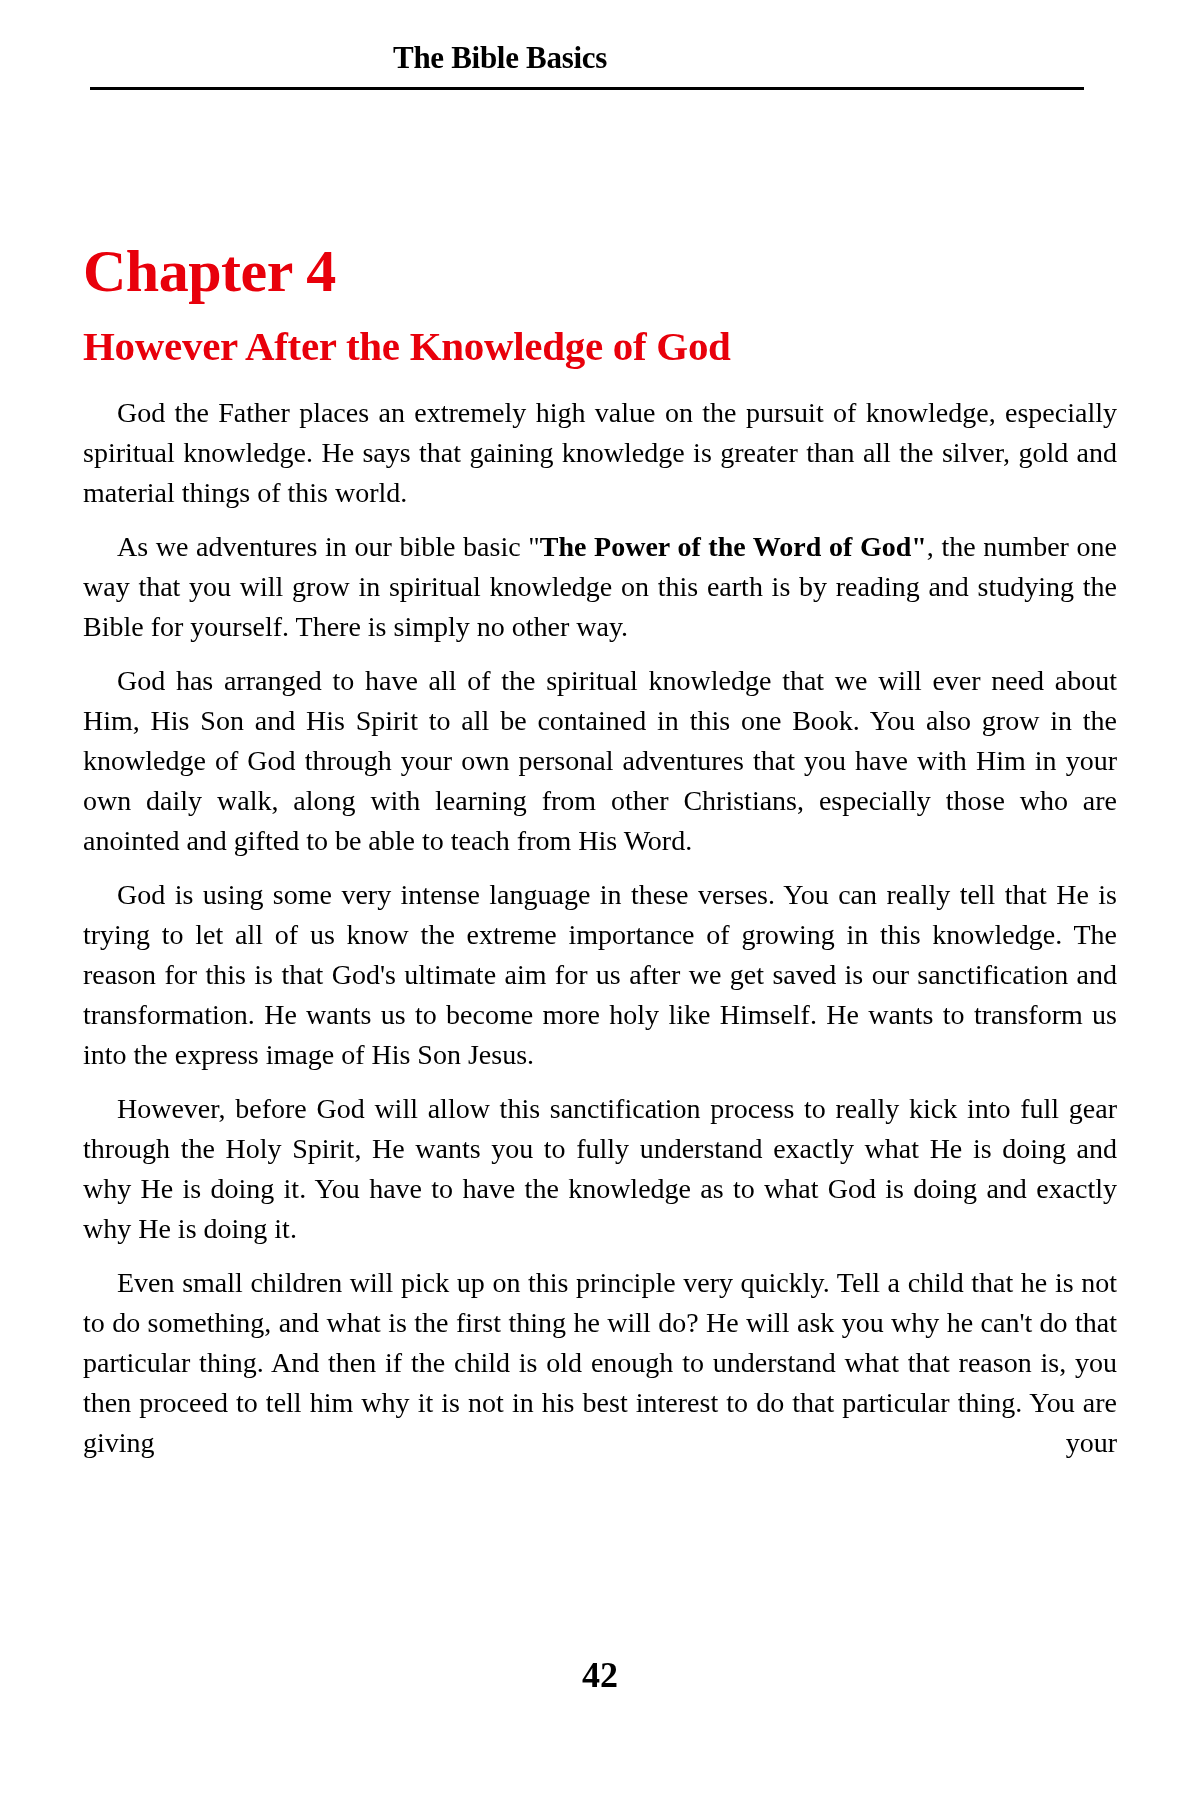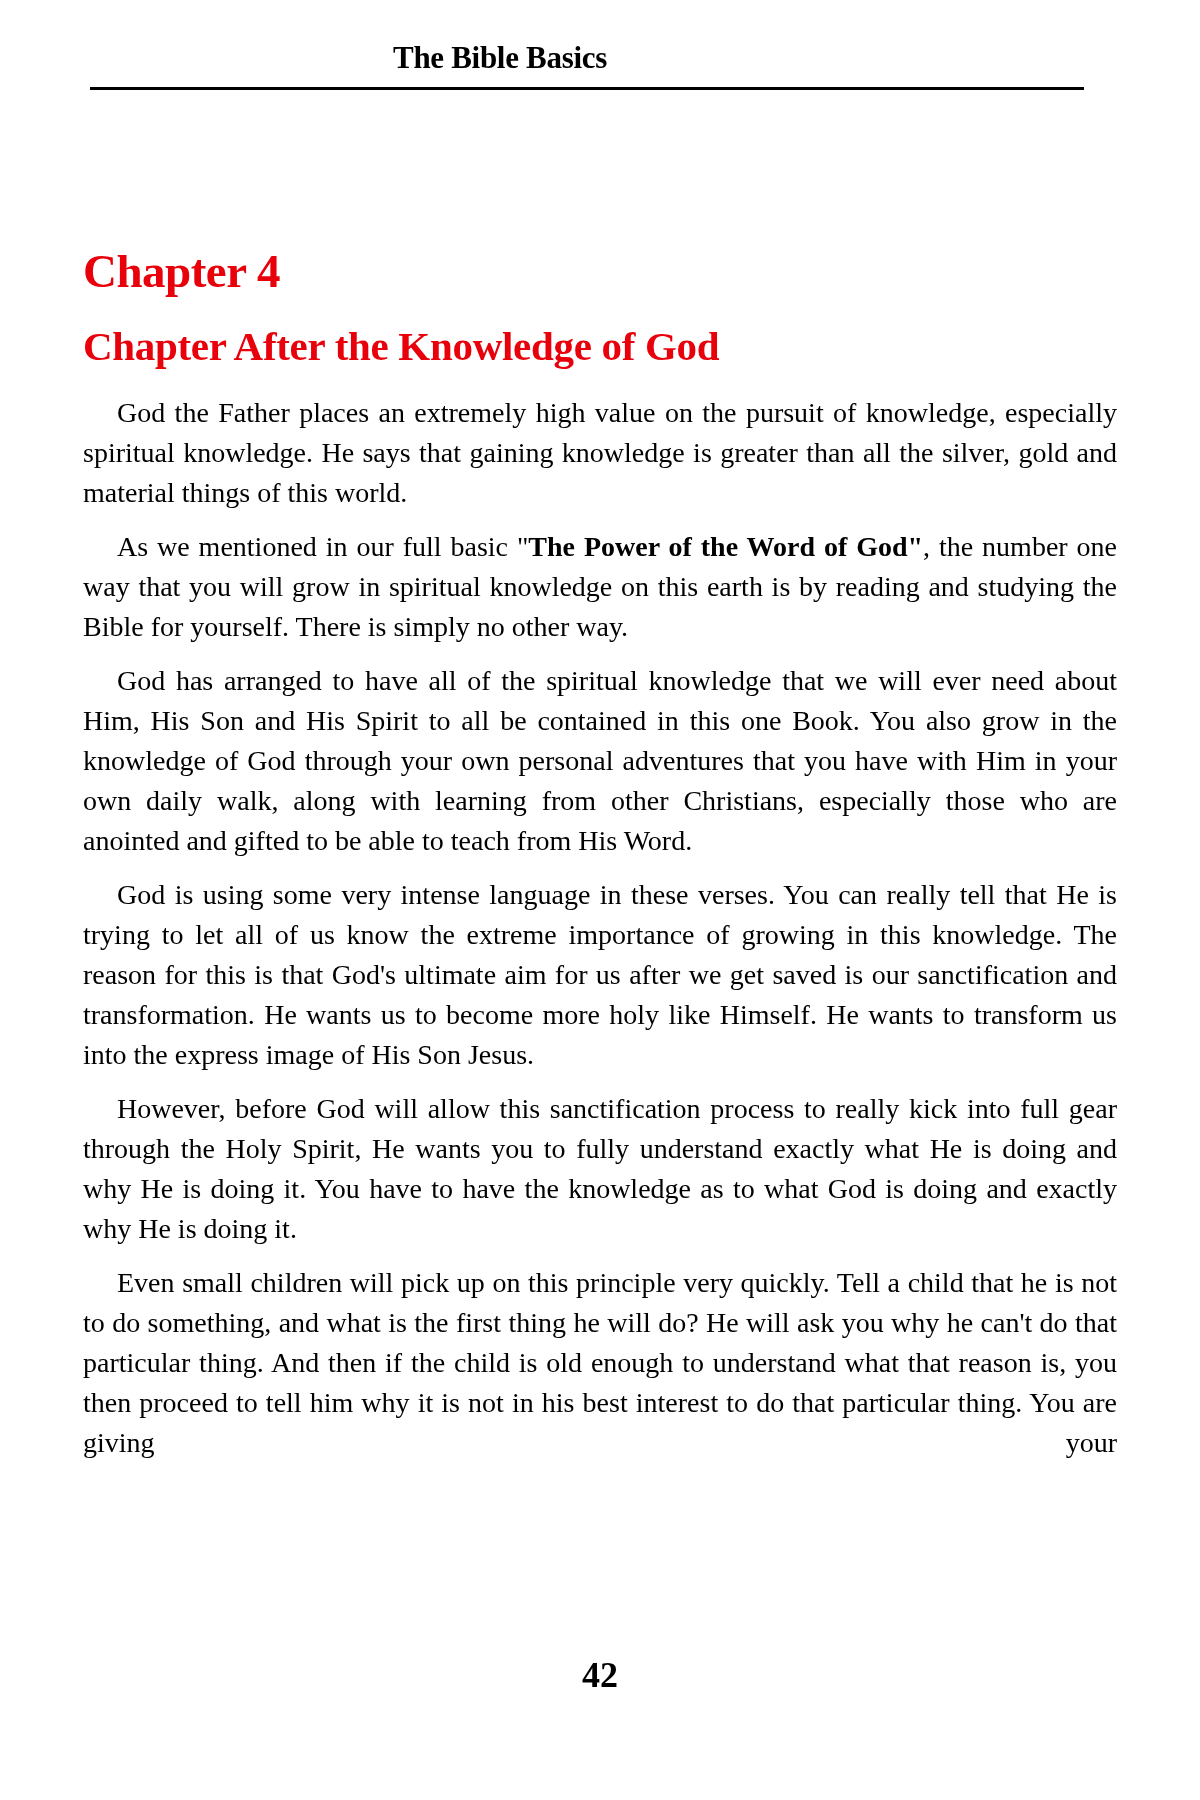--- a/index.html
+++ b/index.html
@@ -1,35 +1,35 @@
 <!DOCTYPE html>
 <html><head>
 <meta charset="utf-8">
 <style>
   html, body { margin:0; padding:0; background:#ffffff; }
   body { width:1200px; height:1800px; position:relative; overflow:hidden; font-family:"Liberation Serif", "DejaVu Serif", serif; color:#000; }
   .running-head { position:absolute; top:40px; left:0; width:1000px; text-align:center; font-weight:bold; font-size:31px; letter-spacing:-0.3px; }
   .rule { position:absolute; top:87px; left:90px; width:994px; height:3px; background:#000; }
-  .chapter { position:absolute; top:248px; left:83px; font-size:47px; font-weight:bold; color:#e8000b; line-height:1; letter-spacing:-0.5px; }
+  .chapter { position:absolute; top:241px; left:83px; font-size:60px; font-weight:bold; color:#e8000b; line-height:1; letter-spacing:-0.5px; }
   .subtitle { position:absolute; top:326px; left:83px; font-size:41px; font-weight:bold; color:#e8000b; line-height:1; letter-spacing:-0.3px; }
   .body { position:absolute; top:393px; left:83px; width:1034px; font-size:28px; line-height:40px; text-align:justify; }
   .body p { margin:0 0 14px 0; text-indent:34px; }
   .page-num { position:absolute; top:1654px; left:0; width:1200px; text-align:center; font-weight:bold; font-size:36px; }
 </style>
 </head>
 <body>
 
 <div class="running-head">The Bible Basics</div>
 <div class="rule"></div>
 
 <h1 class="chapter" style="margin:0">Chapter 4</h1>
-<h2 class="subtitle" style="margin:0">Chapter After the Knowledge of God</h2>
+<h2 class="subtitle" style="margin:0">However After the Knowledge of God</h2>
 
 <div class="body">
   <p>God the Father places an extremely high value on the pursuit of knowledge, especially spiritual knowledge. He says that gaining knowledge is greater than all the silver, gold and material things of this world.</p>
-  <p><span>As we mentioned in our full basic "</span><b>The Power of the Word of God"</b><span>, the number one way that you will grow in spiritual knowledge on this earth is by reading and studying the Bible for yourself. There is simply no other way.</span></p>
+  <p><span>As we adventures in our bible basic "</span><b>The Power of the Word of God"</b><span>, the number one way that you will grow in spiritual knowledge on this earth is by reading and studying the Bible for yourself. There is simply no other way.</span></p>
   <p>God has arranged to have all of the spiritual knowledge that we will ever need about Him, His Son and His Spirit to all be contained in this one Book. You also grow in the knowledge of God through your own personal adventures that you have with Him in your own daily walk, along with learning from other Christians, especially those who are anointed and gifted to be able to teach from His Word.</p>
   <p>God is using some very intense language in these verses. You can really tell that He is trying to let all of us know the extreme importance of growing in this knowledge. The reason for this is that God's ultimate aim for us after we get saved is our sanctification and transformation. He wants us to become more holy like Himself. He wants to transform us into the express image of His Son Jesus.</p>
   <p>However, before God will allow this sanctification process to really kick into full gear through the Holy Spirit, He wants you to fully understand exactly what He is doing and why He is doing it. You have to have the knowledge as to what God is doing and exactly why He is doing it.</p>
   <p style="text-align-last:justify">Even small children will pick up on this principle very quickly. Tell a child that he is not to do something, and what is the first thing he will do? He will ask you why he can't do that particular thing. And then if the child is old enough to understand what that reason is, you then proceed to tell him why it is not in his best interest to do that particular thing. You are giving your</p>
 </div>
 
 <div class="page-num">42</div>
 
 </body></html>

